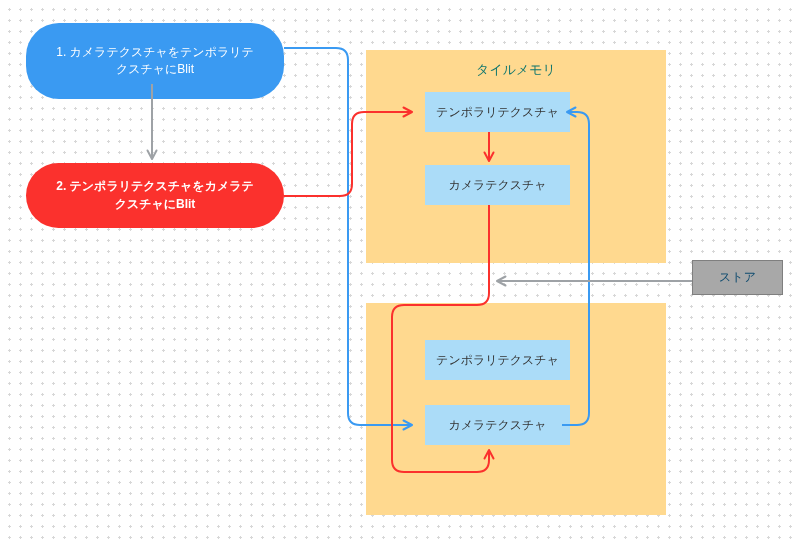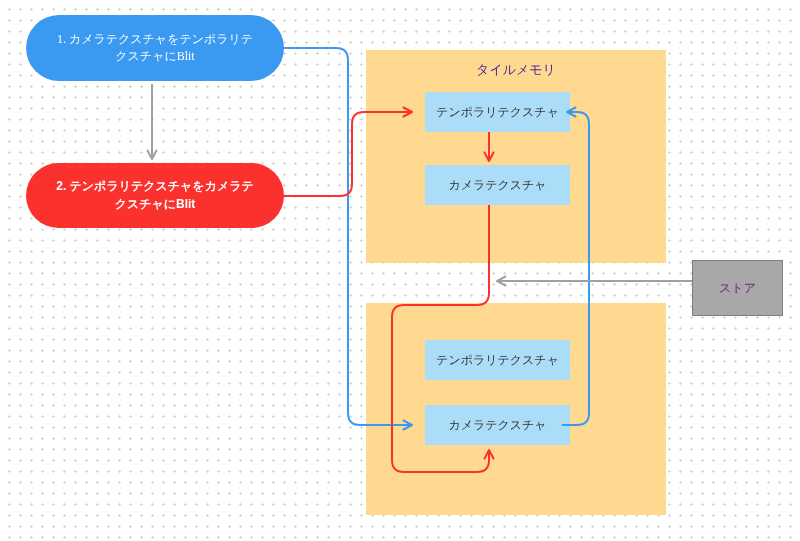--- a/index.html
+++ b/index.html
@@ -9,45 +9,45 @@
     background-image:radial-gradient(#d7d7d7 1.1px, transparent 1.2px);
     background-size:11px 11px;background-position:4px 4px;
     font-family:"Liberation Sans","DejaVu Sans",sans-serif;
   }
   .pill{
     position:absolute;left:26px;width:258px;border-radius:33px;
     color:#ffffff;font-size:12px;line-height:1.45;text-align:center;
     display:flex;align-items:center;justify-content:center;
     padding:0 26px;box-sizing:border-box;z-index:2;
   }
-  .pill-step1{top:15px;height:66px;background:#3A9AF2;font-family:Liberation Serif, serif;}
+  .pill-step1{top:23px;height:76px;background:#3A9AF2;}
   .pill-step2{top:163px;height:65px;background:#FB312D;font-weight:bold;}
   .region{
     position:absolute;left:366px;width:300px;background:#FFD98F;z-index:1;
   }
   .region-tile{top:50px;height:213px;}
   .region-cpu{top:303px;height:212px;}
   .region-title{
     position:absolute;top:11px;left:0;right:0;text-align:center;
-    font-size:13px;color:#4c1d95;
+    font-size:13px;color:#0f766e;
   }
   .texbox{
     position:absolute;left:51px;width:145px;height:40px;background:#ABDCF8;
     display:flex;align-items:center;justify-content:center;
     font-size:12px;color:#333333;text-align:center;margin-left:8px;
   }
   .texbox-top-tile{top:42px;}
   .texbox-bottom-tile{top:115px;}
   .texbox-top-cpu{top:37px;}
   .texbox-bottom-cpu{top:102px;}
   .store{
-    position:absolute;left:692px;top:260px;width:91px;height:56px;
+    position:absolute;left:692px;top:260px;width:91px;height:35px;
     background:#A8A8A8;border:1px solid #7F7F7F;box-sizing:border-box;
     display:flex;align-items:center;justify-content:center;
-    font-size:12px;color:#701a75;z-index:2;
+    font-size:12px;color:#0c4a6e;z-index:2;
   }
   svg.edges{position:absolute;left:0;top:0;z-index:5;pointer-events:none;}
   svg.edges path{fill:none;stroke-width:2;}
 </style>
 </head>
 <body>
 
 <div class="canvas">
 
   <div class="pill pill-step1">1.  カメラテクスチャをテンポラリテクスチャにBlit</div>

